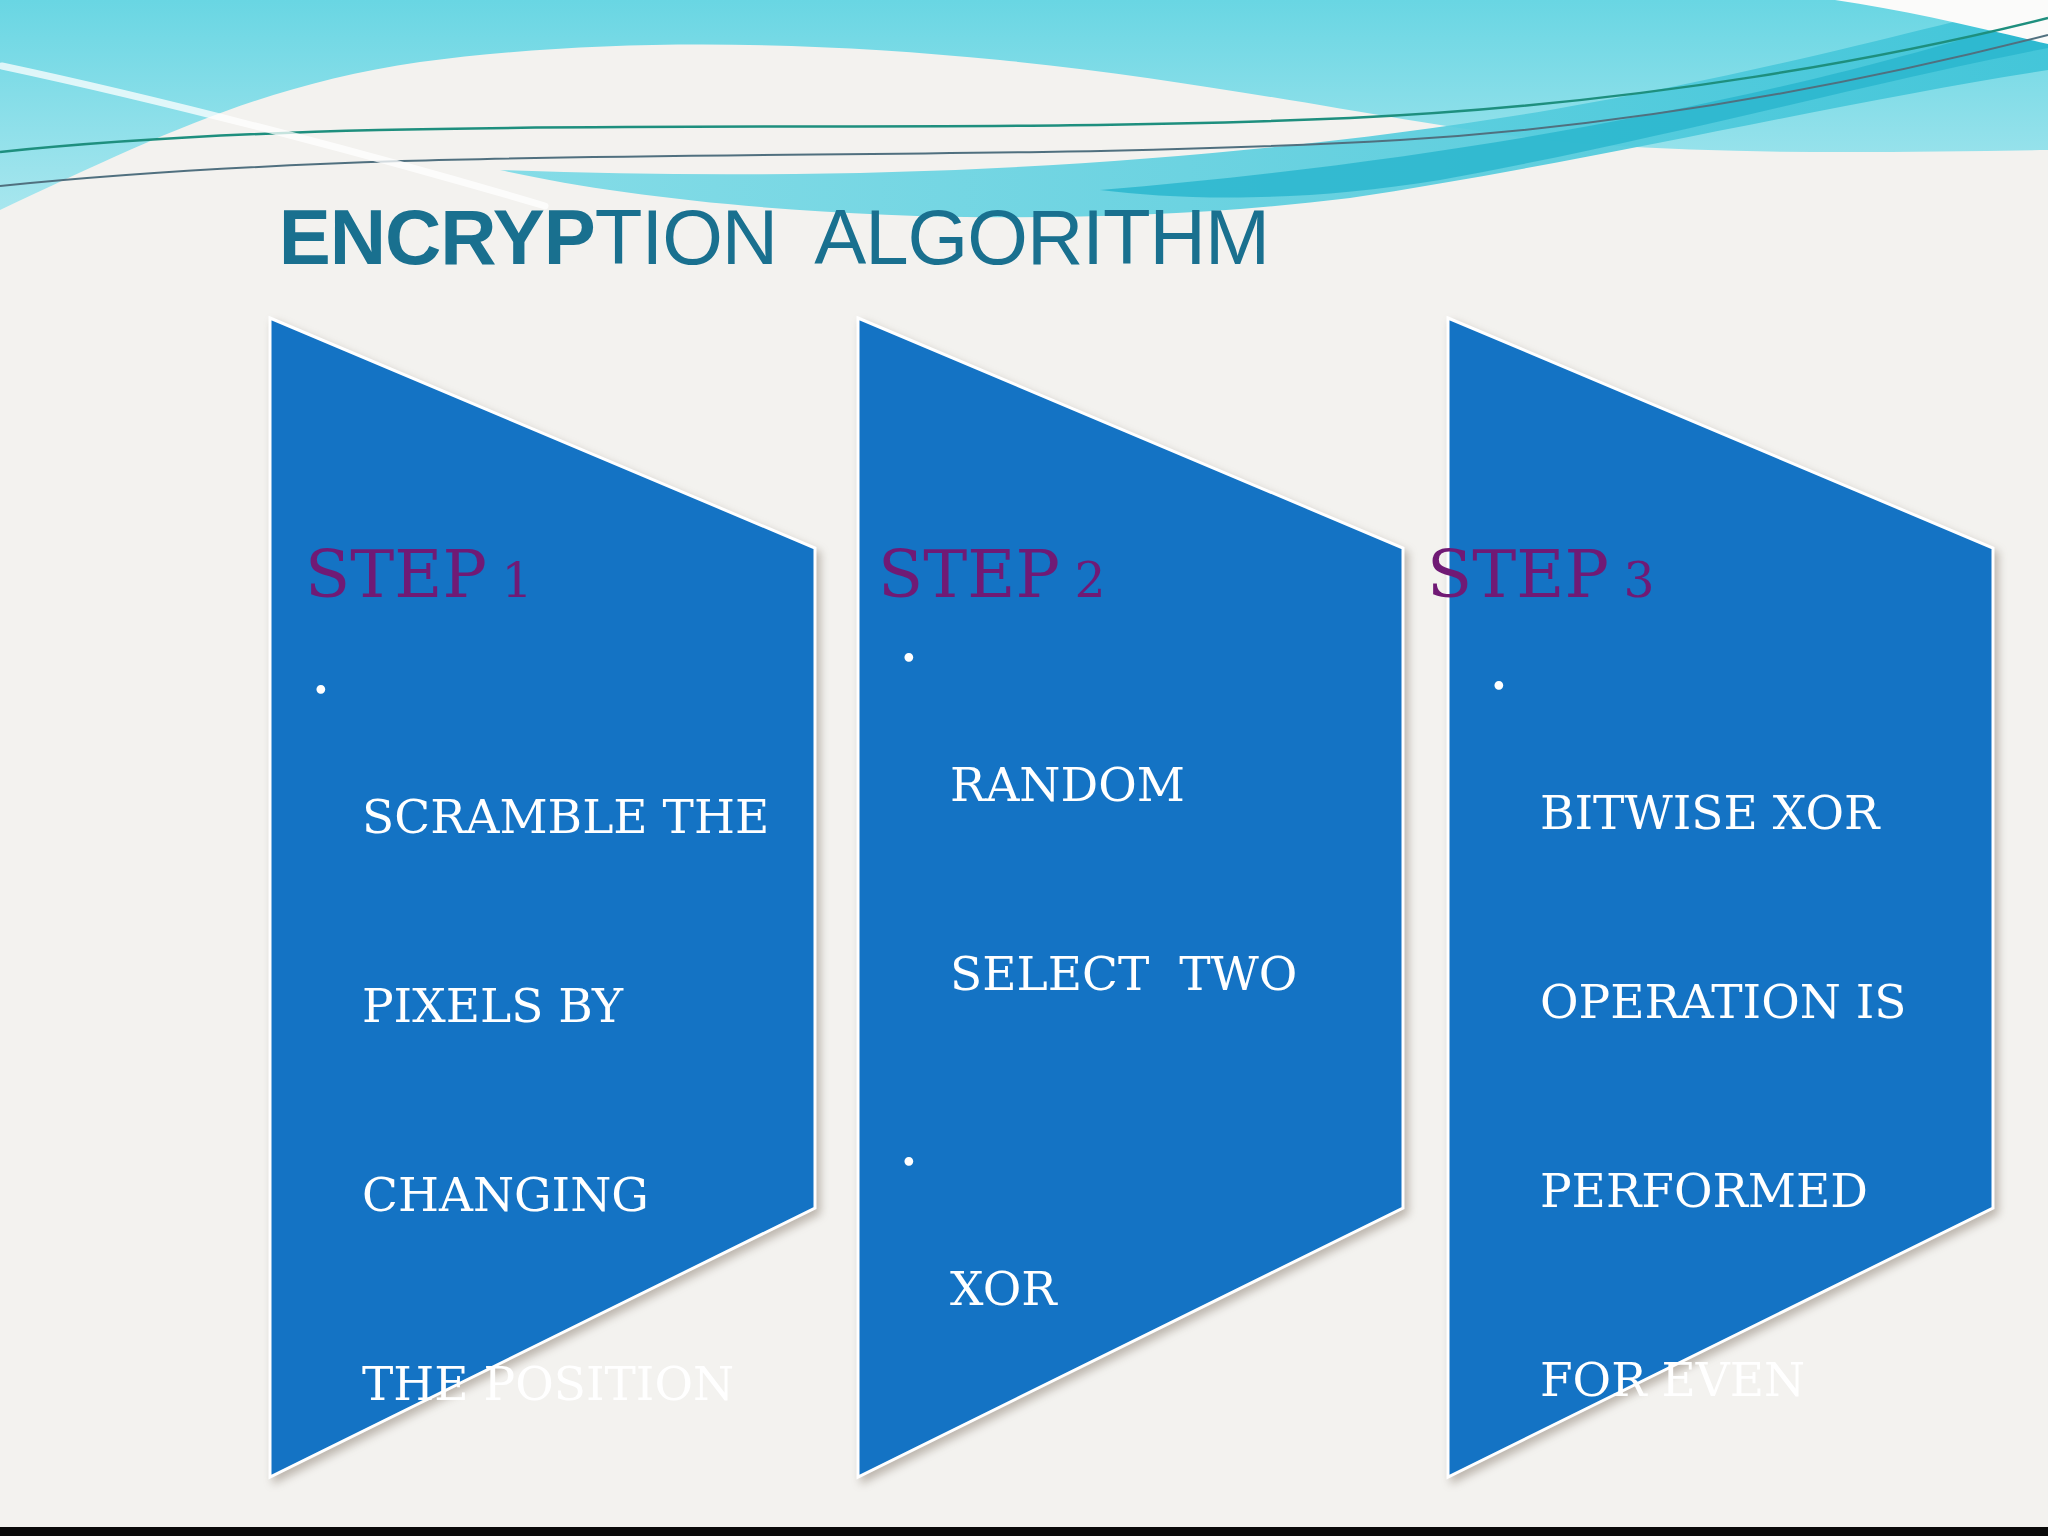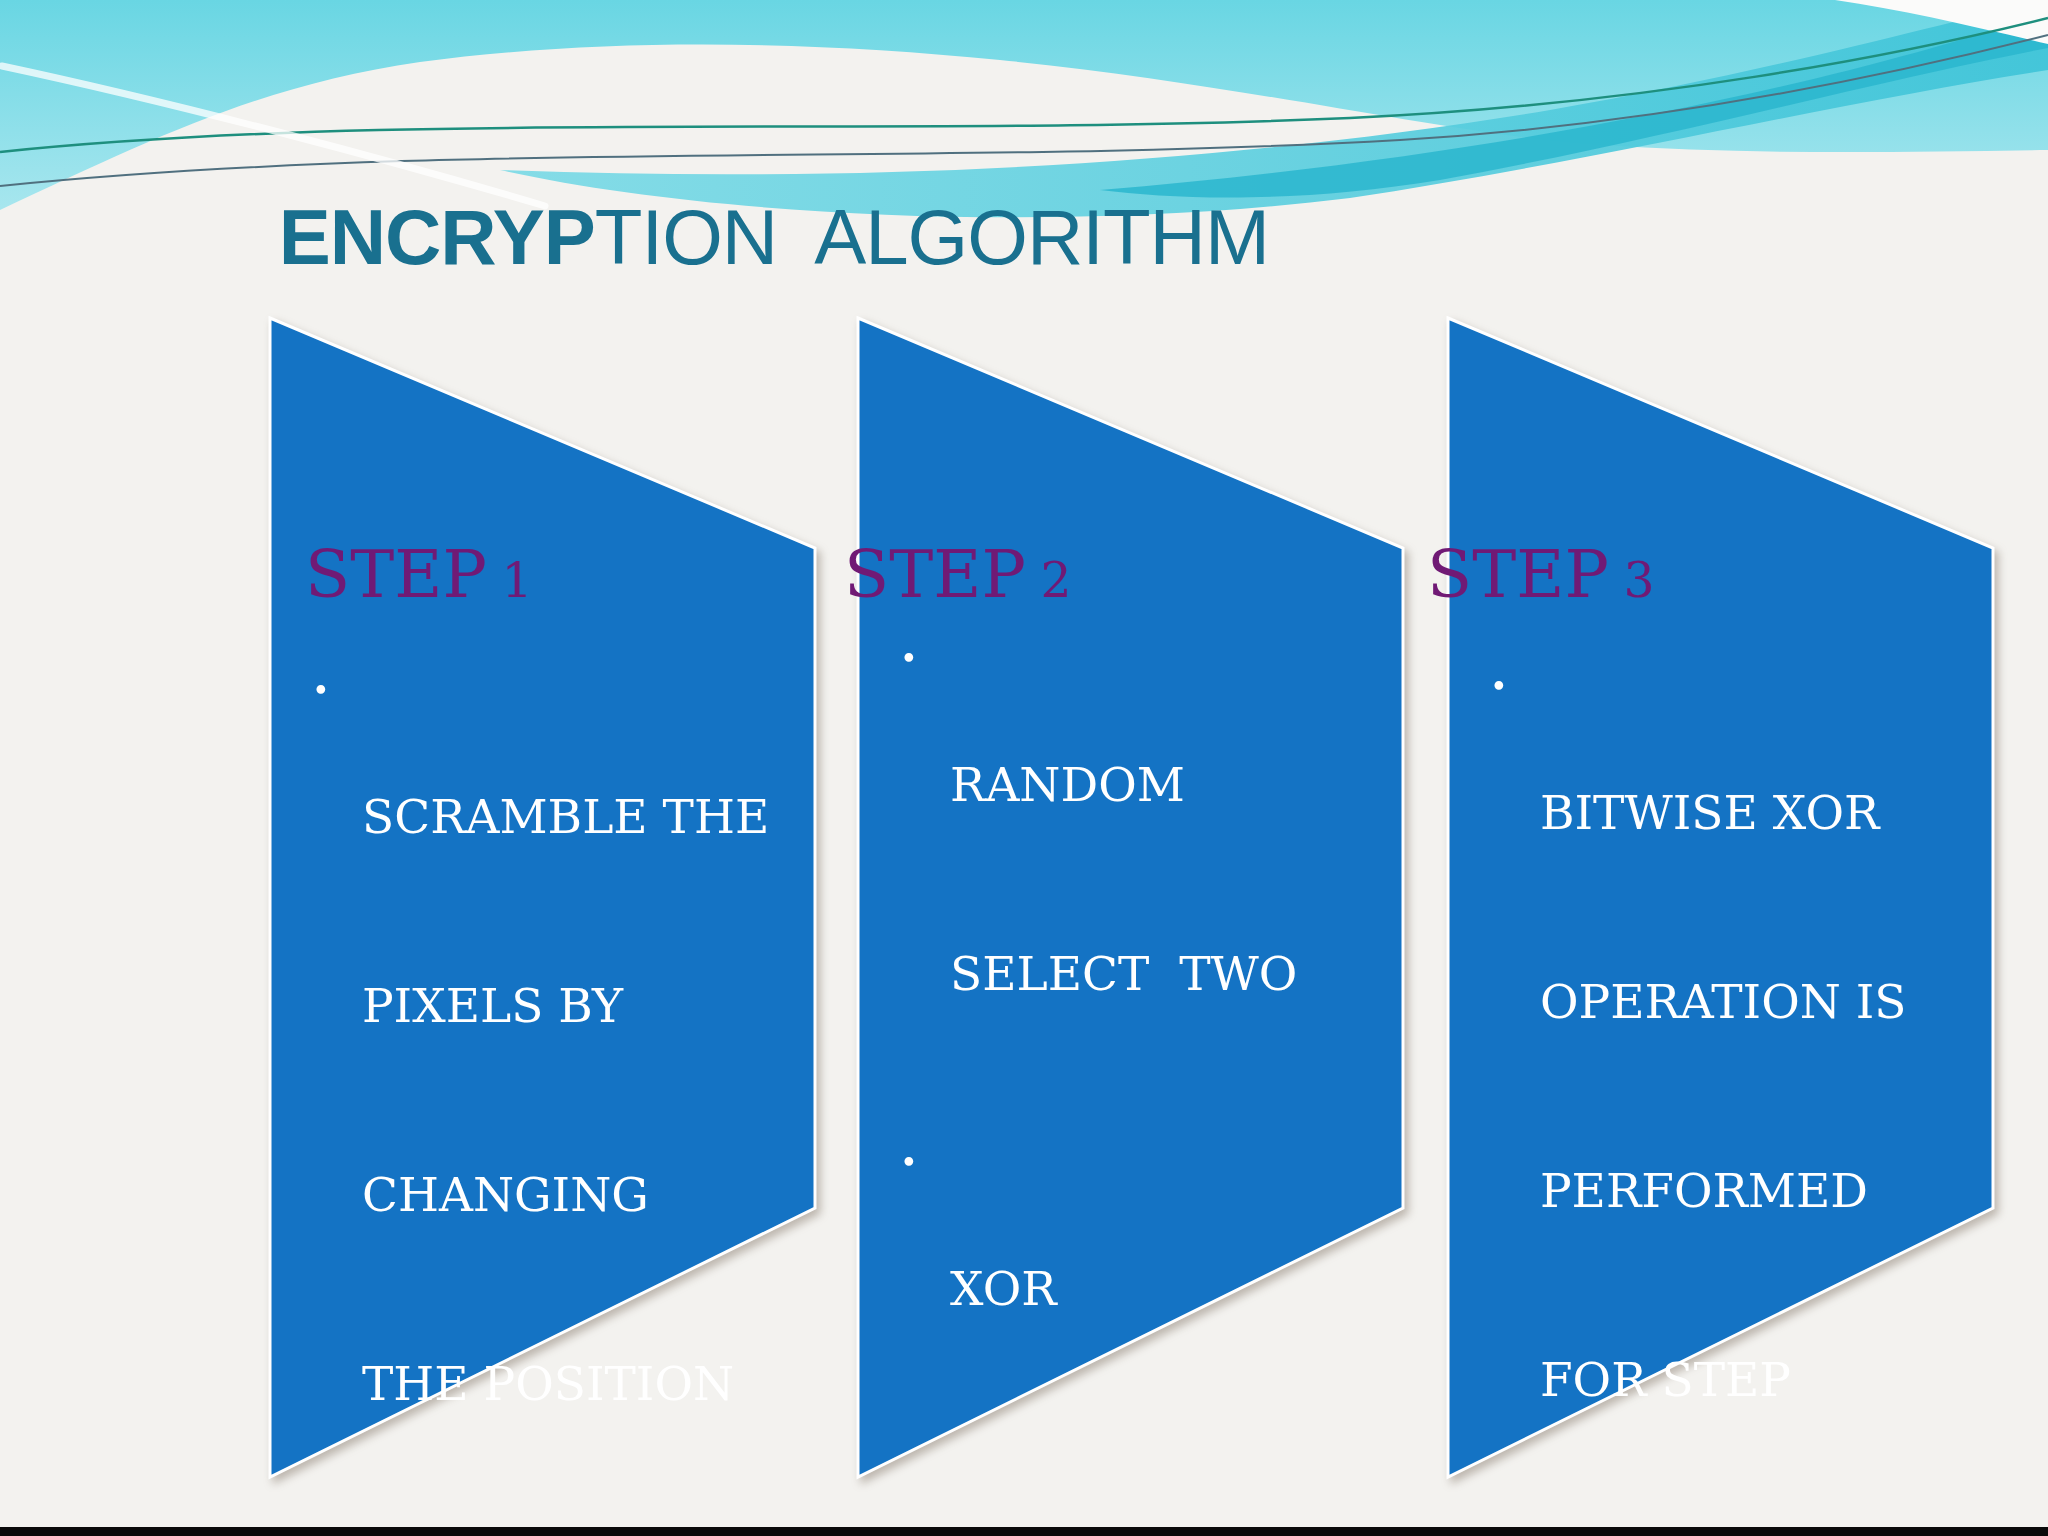--- a/index.html
+++ b/index.html
@@ -105,21 +105,21 @@
       <div class="lines">
         <div>SCRAMBLE THE</div>
         <div>PIXELS BY</div>
         <div>CHANGING</div>
         <div>THE POSITION</div>
         
       </div>
     </div>
   </div>
 
-  <div class="step-title" style="left:844px;">
+  <div class="step-title" style="left:878px;">
     <span>STEP</span><span class="step-num">2</span>
   </div>
   <div class="bullets" style="left:900px;top:627px;">
     <div class="bullet">
       <span class="dot">•</span>
       <div class="lines">
         <div>RANDOM</div>
         <div>SELECT  TWO</div>
       </div>
     </div>
@@ -139,21 +139,21 @@
   <div class="step-title" style="left:1427px;">
     <span>STEP</span><span class="step-num">3</span>
   </div>
   <div class="bullets" style="left:1490px;top:655px;">
     <div class="bullet">
       <span class="dot">•</span>
       <div class="lines">
         <div>BITWISE XOR</div>
         <div>OPERATION IS</div>
         <div>PERFORMED</div>
-        <div>FOR STEP</div>
+        <div>FOR EVEN</div>
         
         
       </div>
     </div>
   </div>
 
   <div class="footer-bar"></div>
 
 </div>
 

